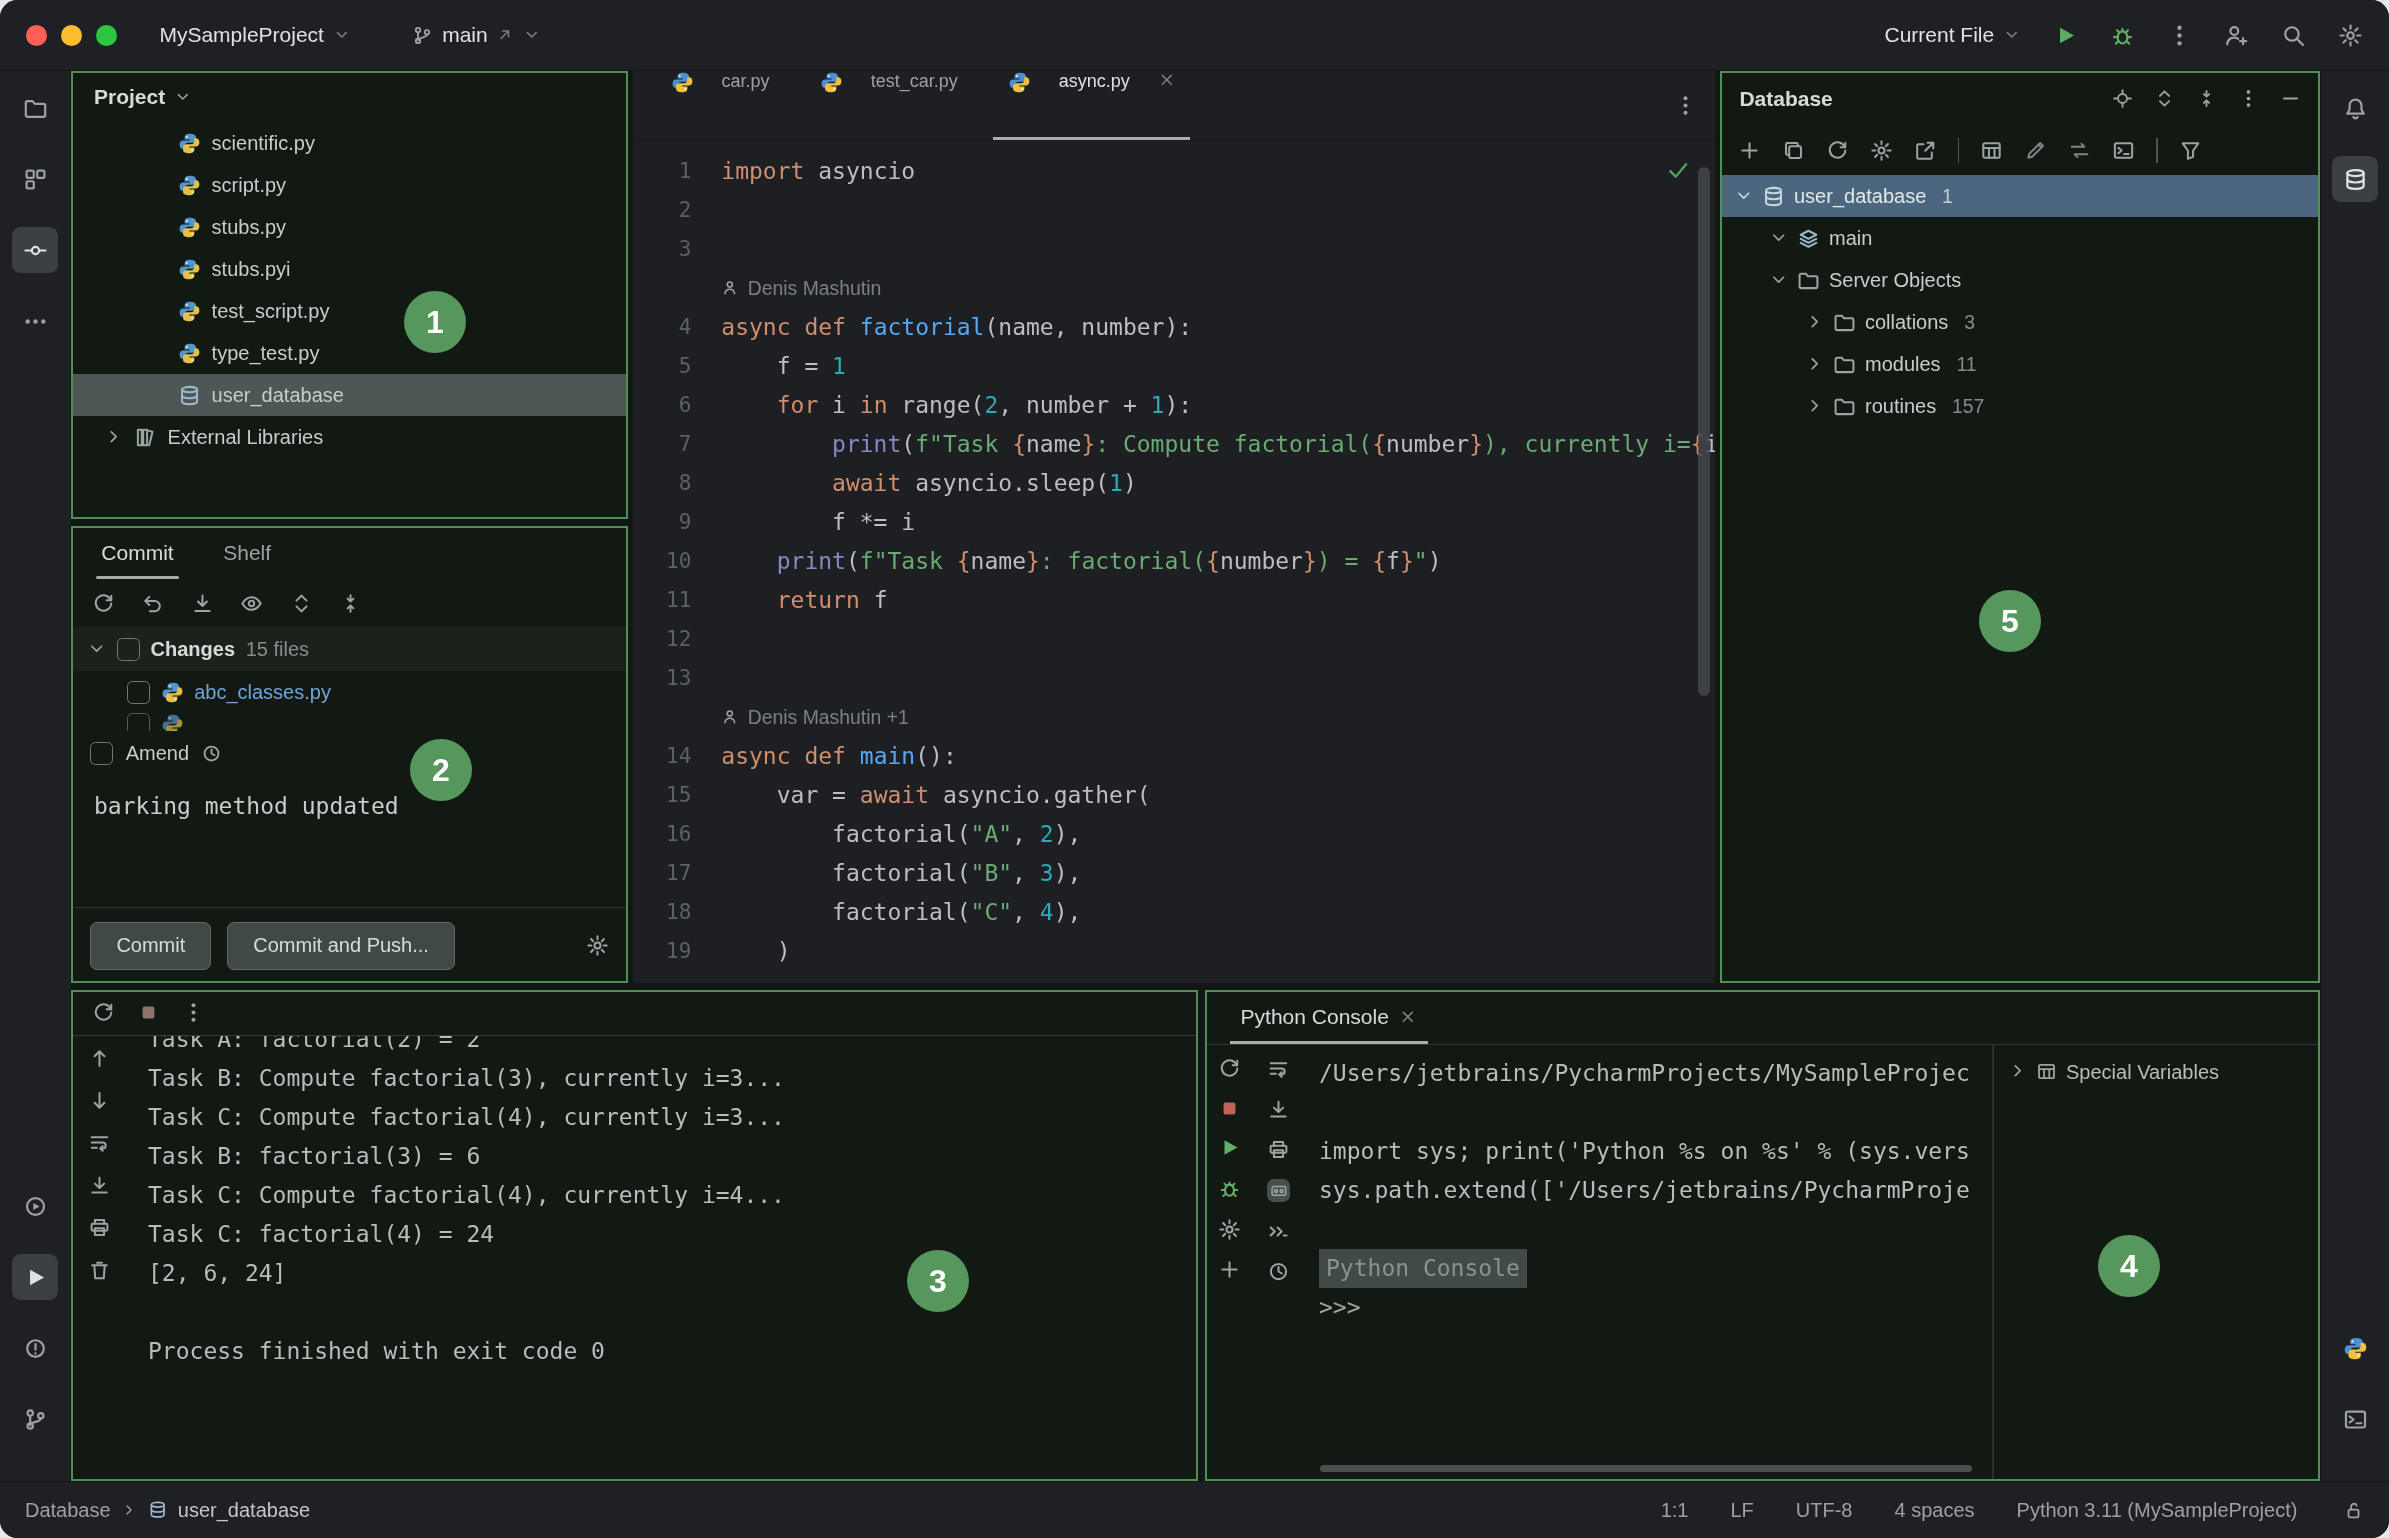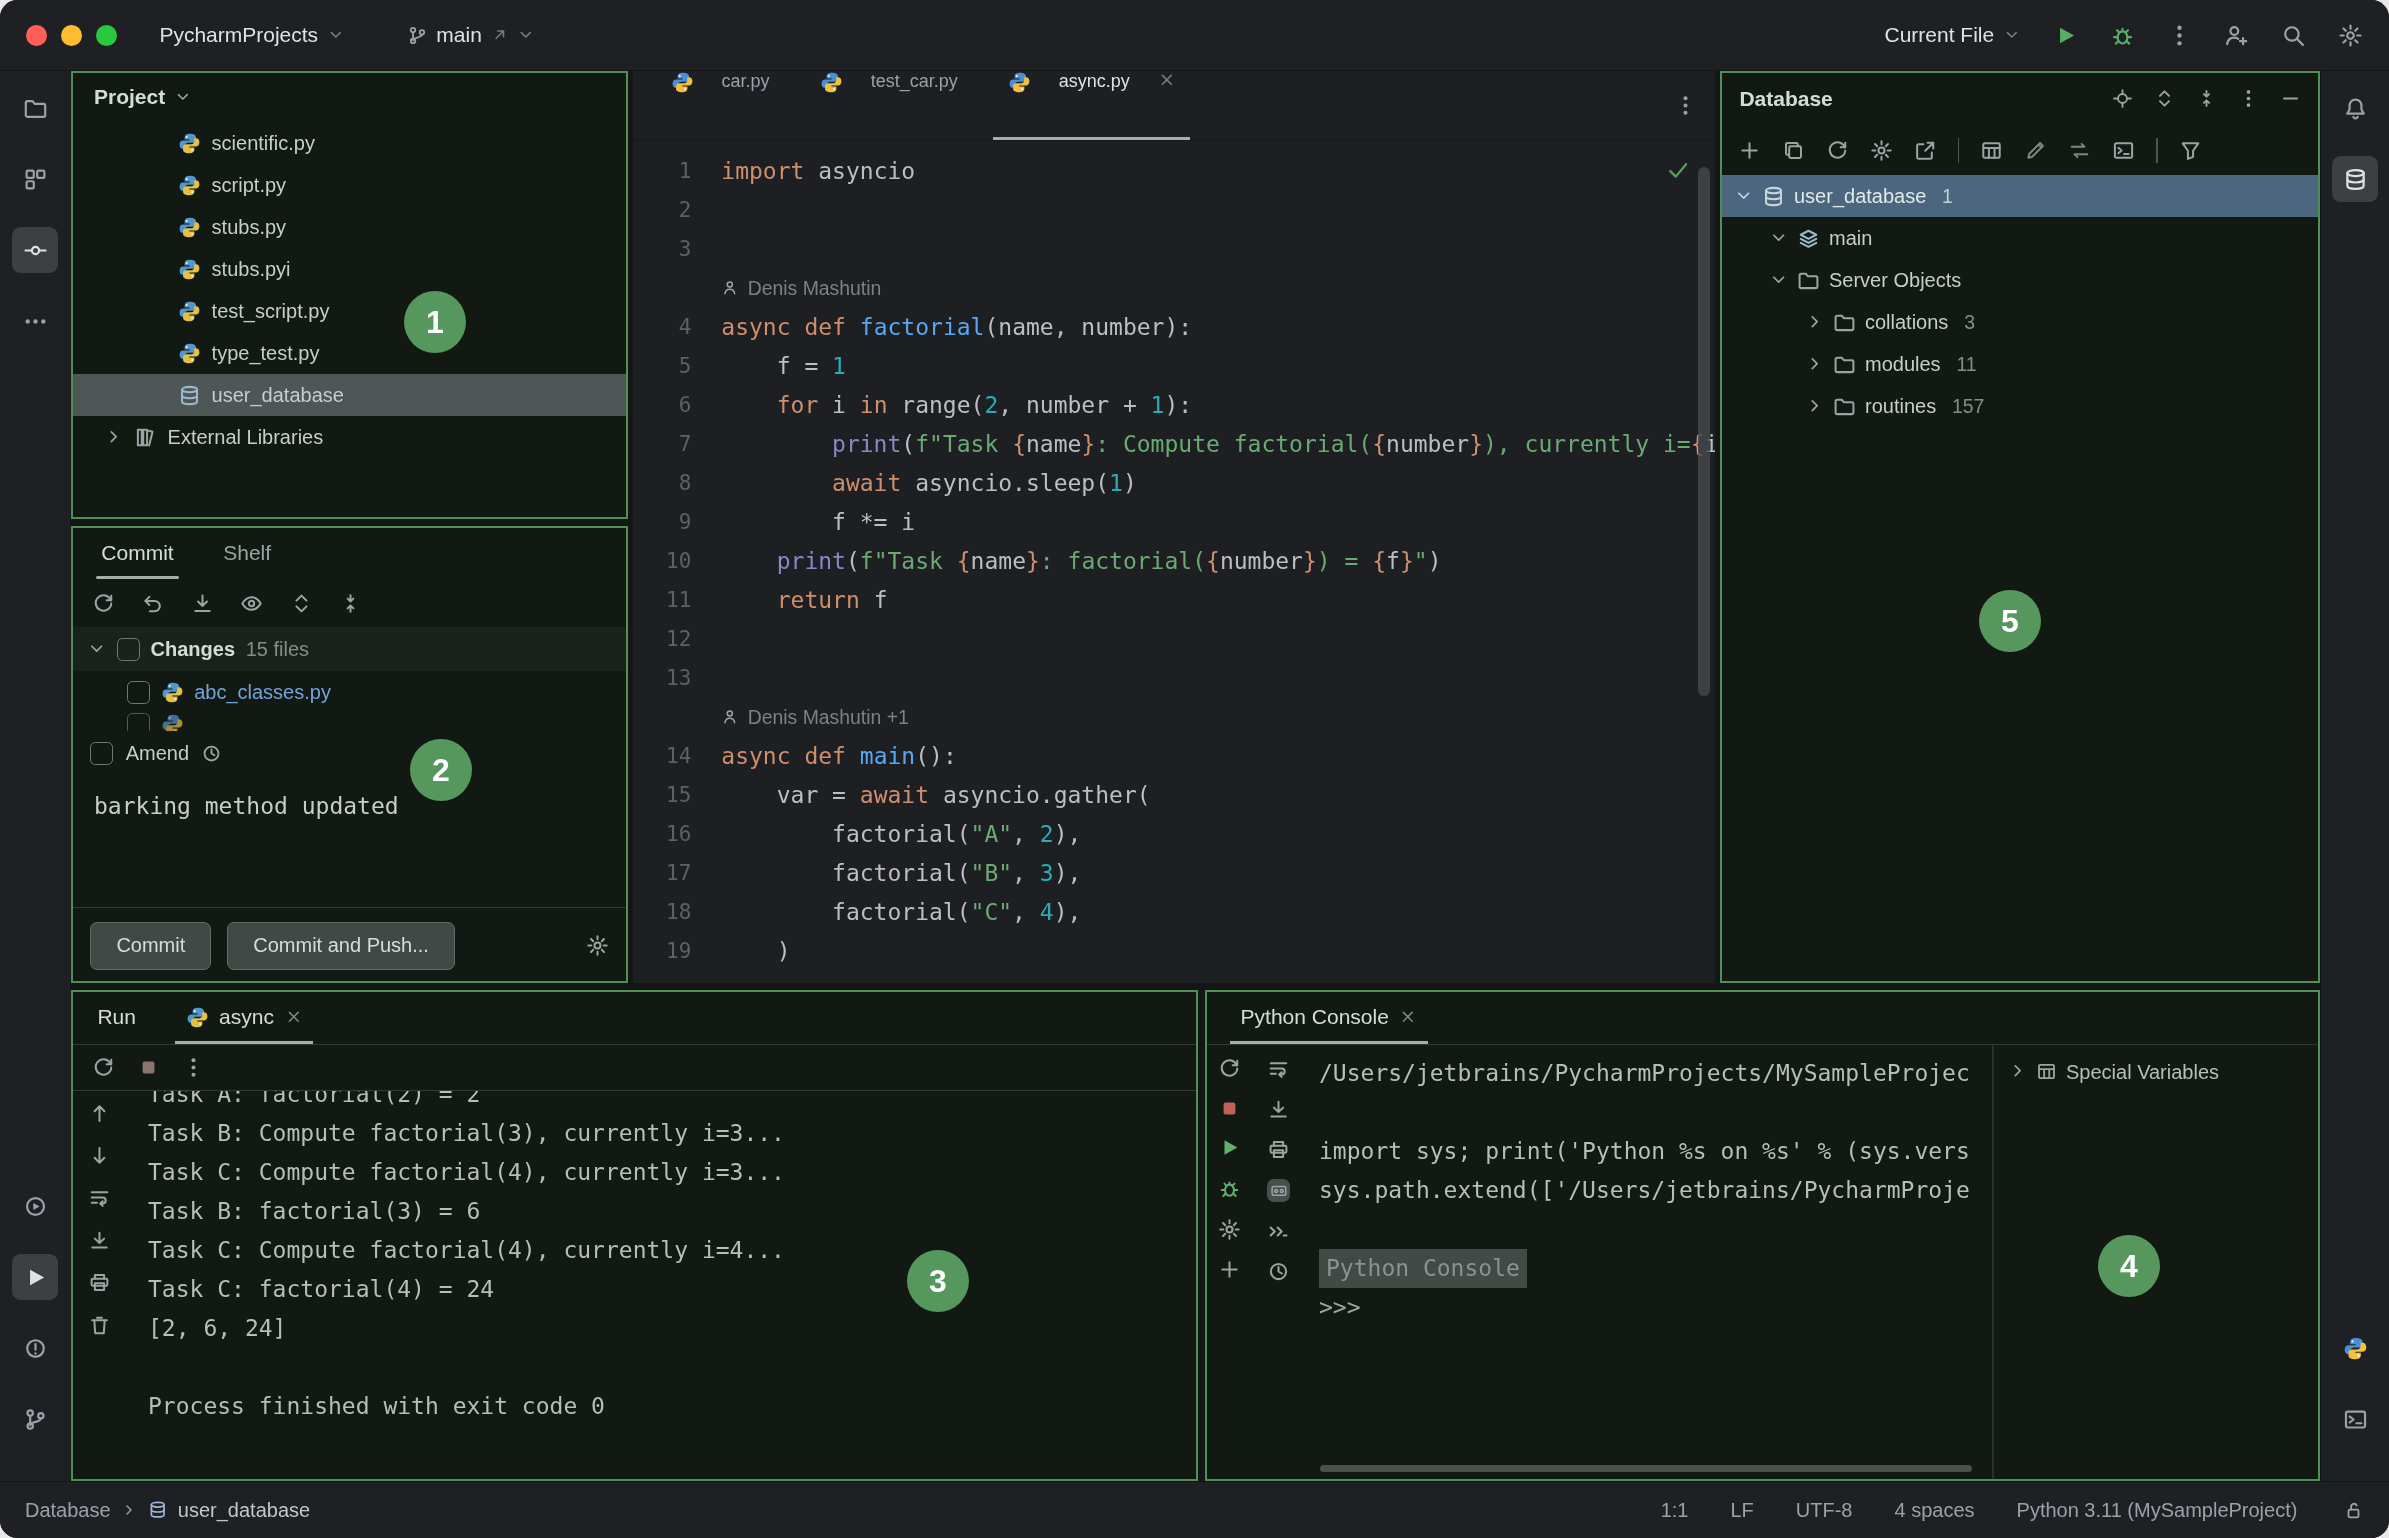--- a/index.html
+++ b/index.html
@@ -142,21 +142,21 @@
 
 <div id="app">
 
   <div id="titlebar">
     <div class="lights">
       <span class="light red"></span>
       <span class="light yellow"></span>
       <span class="light green"></span>
     </div>
     <div class="tb-item">
-      <span>PycharmProjects</span>
+      <span>MySampleProject</span>
       <span class="ic s20 dim">
           <svg viewBox="0 0 16 16" fill="none" stroke="currentColor" stroke-width="1.4" stroke-linecap="round" stroke-linejoin="round">
             <path d="M4 6l4 4 4-4"></path>
           </svg>
         </span>
     </div>
     <div class="tb-item tb-branch">
       <span class="ic s24">
           <svg viewBox="0 0 16 16" fill="none" stroke="currentColor" stroke-width="1.4" stroke-linecap="round" stroke-linejoin="round">
             <circle cx="4.6" cy="3.9" r="1.7"></circle>
@@ -776,39 +776,20 @@
                 <span class="count">157</span>
               </div>
             </div>
         <span class="badge">5</span>
           </div>
       </div>
 
       <div id="bottom-row">
 
         <div id="run-panel" class="panel annotated">
-          <div class="tw-head">
-            <span class="tw-title">Run</span>
-            <div class="rtab active">
-              <span class="ic s26">
-                  <svg viewBox="0 0 16 16" fill="none">
-                    <path fill="#4a90d9" d="M7.9 1.2c-2.1 0-3.3.9-3.3 2.4v1.7h3.5v.6H3.5C2 5.9 1.1 7 1.1 8.8s.9 2.9 2.4 2.9h1.2V9.8c0-1.3 1.1-2.4 2.4-2.4h3.3c1.2 0 2.1-.9 2.1-2.1V3.6c0-1.5-1.4-2.4-4.6-2.4z"></path>
-                    <circle fill="#ffffff" cx="6.1" cy="3.4" r="0.7"></circle>
-                    <path fill="#f0c040" d="M8.1 14.8c2.1 0 3.3-.9 3.3-2.4v-1.7H7.9v-.6h4.6c1.5 0 2.4-1.1 2.4-2.9s-.9-2.9-2.4-2.9h-1.2v1.9c0 1.3-1.1 2.4-2.4 2.4H5.6c-1.2 0-2.1.9-2.1 2.1v1.7c0 1.5 1.4 2.4 4.6 2.4z"></path>
-                    <circle fill="#ffffff" cx="9.9" cy="12.6" r="0.7"></circle>
-                  </svg>
-                </span>
-              <span>async</span>
-              <span class="ic s20 dim">
-                  <svg viewBox="0 0 16 16" fill="none" stroke="currentColor" stroke-width="1.4" stroke-linecap="round" stroke-linejoin="round">
-                    <path d="M4 4l8 8M12 4l-8 8"></path>
-                  </svg>
-                </span>
-            </div>
-          </div>
           <div class="run-toolbar">
             <span class="ic s26">
                 <svg viewBox="0 0 16 16" fill="none" stroke="currentColor" stroke-width="1.4" stroke-linecap="round" stroke-linejoin="round">
                   <path d="M13.4 2.6v3.2h-3.2"></path>
                   <path d="M13.1 5.8A5.4 5.4 0 1 0 13.4 8"></path>
                 </svg>
               </span>
             <span class="ic s24 stop-dim">
                 <svg viewBox="0 0 16 16" fill="none" stroke="currentColor" stroke-width="1.4" stroke-linecap="round" stroke-linejoin="round">
                   <rect x="3.5" y="3.5" width="9" height="9" rx="1.5" fill="currentColor" stroke="none"></rect>

